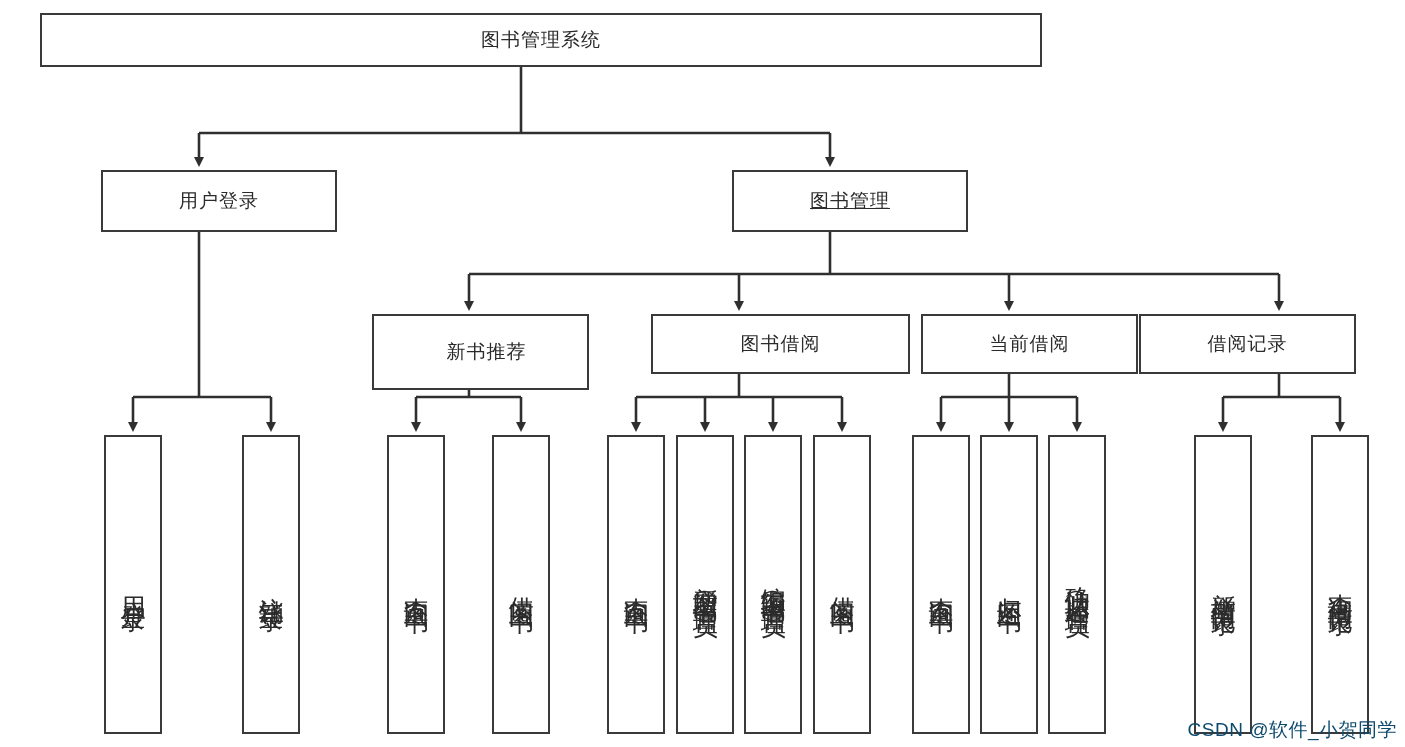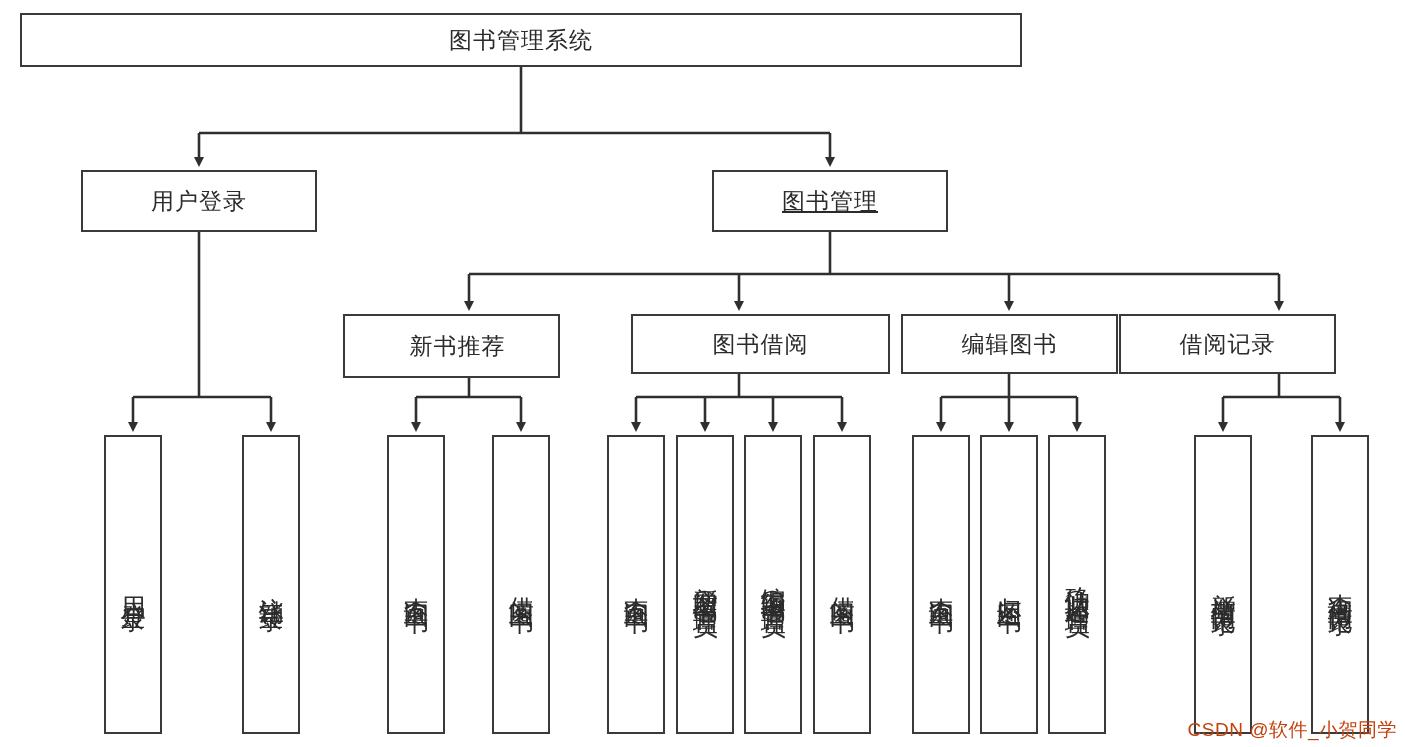--- a/index.html
+++ b/index.html
@@ -27,23 +27,24 @@
     box-sizing: border-box;
     background: #ffffff;
     border: 2.5px solid #3a3a3a;
     display: flex;
     align-items: center;
     justify-content: center;
     color: #2b2b2b;
     z-index: 2;
   }
   .node-h {
-    font-size: 23px;
+    font-size: 19px;
     letter-spacing: 1px;
     white-space: nowrap;
+    margin-left: 20px;
   }
   .node-v {
     writing-mode: vertical-rl;
     text-orientation: upright;
     font-size: 25px;
     line-height: 1.18;
     letter-spacing: 4px;
     text-align: center;
     padding-top: 6px;
     padding-bottom: 6px;
@@ -51,21 +52,21 @@
   .node-v span {
     writing-mode: vertical-rl;
     text-orientation: upright;
     display: block;
   }
   #watermark {
     position: absolute;
     right: 8px;
     bottom: 4px;
     font-size: 19px;
-    color: #c2410c;
+    color: #0c4a6e;
     letter-spacing: 0.5px;
     white-space: nowrap;
     z-index: 5;
   }
 </style>
 </head>
 <body>
 
 <div id="canvas">
 
@@ -124,30 +125,30 @@
   </div>
 
   <div class="node node-h" style="left:81px; top:170px; width:236px; height:62px;">
     <span>用户登录</span>
   </div>
 
   <div class="node node-h" style="left:712px; top:170px; width:236px; height:62px;text-decoration:underline;">
     <span>图书管理</span>
   </div>
 
-  <div class="node node-h" style="left:343px; top:314px; width:217px; height:64px;padding-left:12px;">
+  <div class="node node-h" style="left:352px; top:314px; width:217px; height:76px;padding-left:12px;">
     <span>新书推荐</span>
   </div>
 
   <div class="node node-h" style="left:631px; top:314px; width:259px; height:60px;">
     <span>图书借阅</span>
   </div>
 
   <div class="node node-h" style="left:901px; top:314px; width:217px; height:60px;">
-    <span>编辑图书</span>
+    <span>当前借阅</span>
   </div>
 
   <div class="node node-h" style="left:1119px; top:314px; width:217px; height:60px;">
     <span>借阅记录</span>
   </div>
 
   <div class="node node-v" style="left:104px; top:435px; width:58px; height:299px;">
     <span>用户登录</span>
   </div>
 

